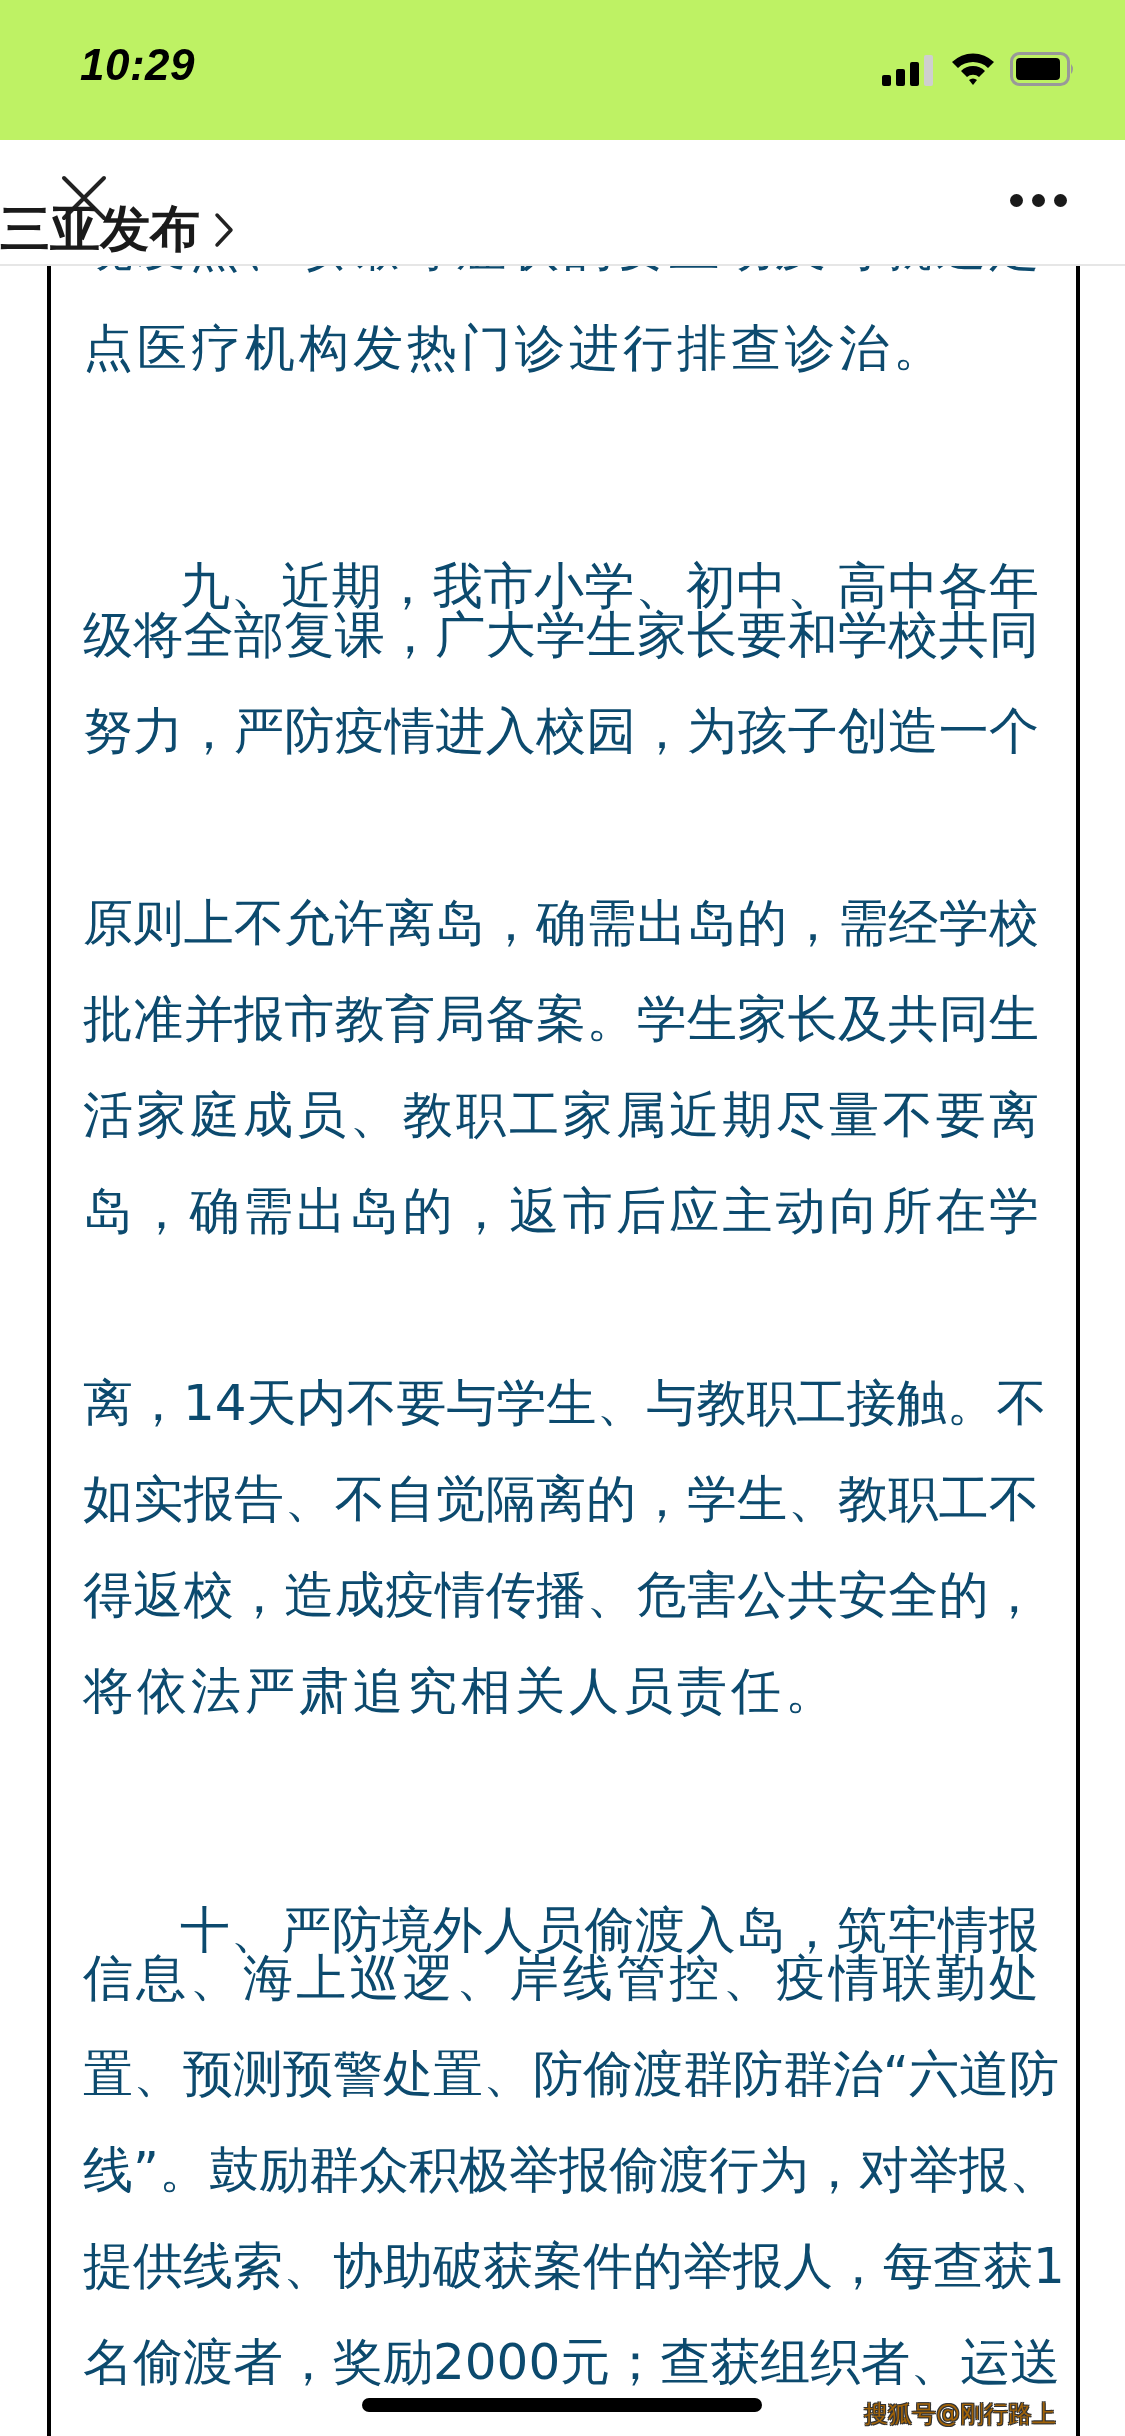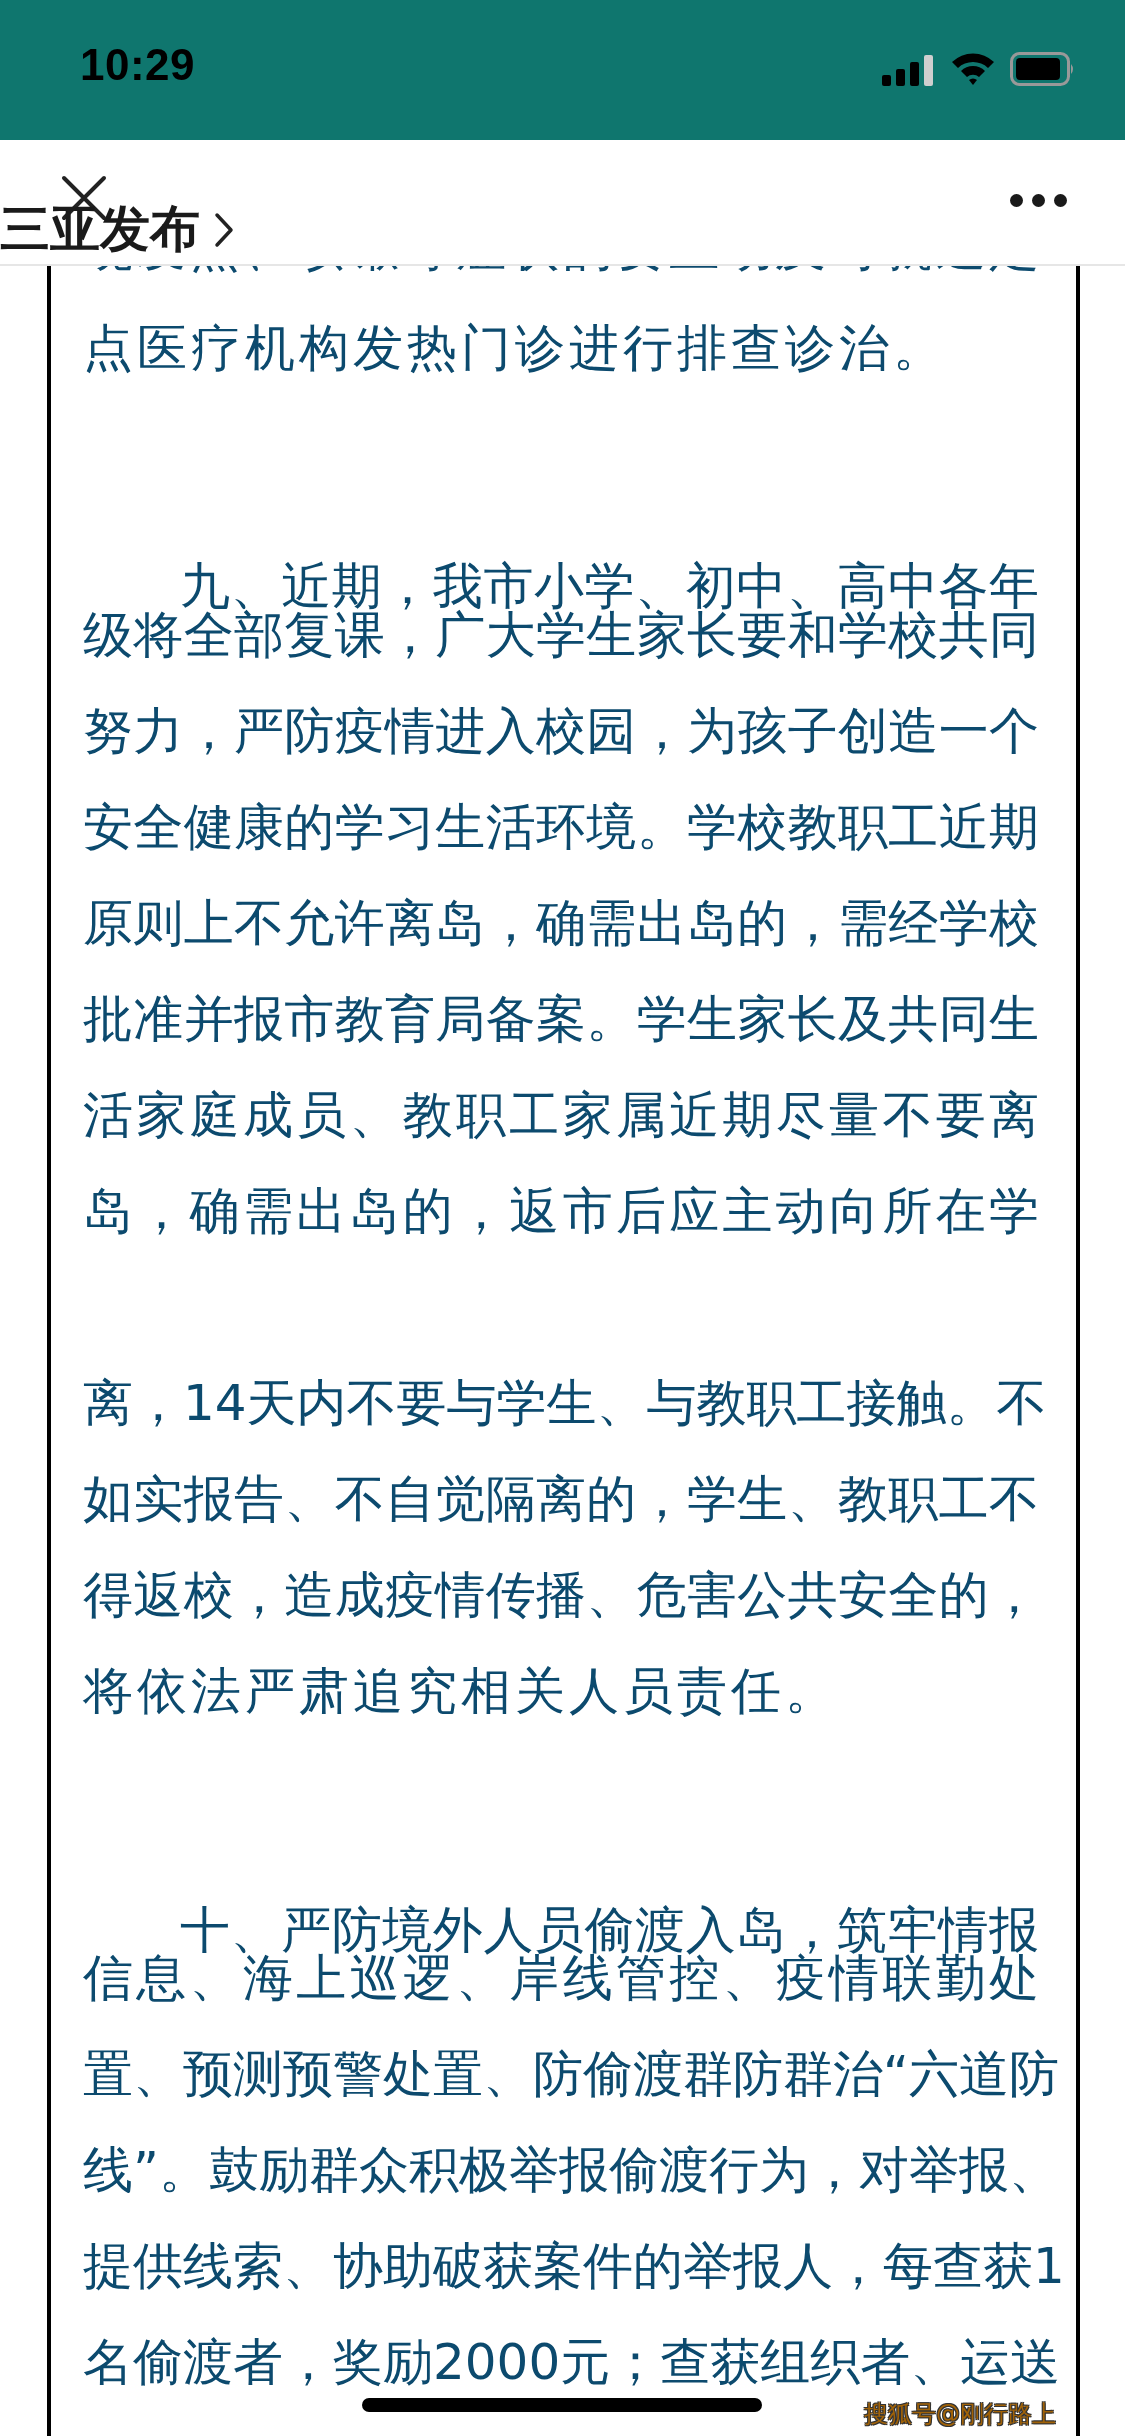--- a/index.html
+++ b/index.html
@@ -2,21 +2,21 @@
 <html><head>
 <meta charset="utf-8">
 <style>
   html, body { margin:0; padding:0; }
   body {
     width:1125px; height:2436px; overflow:hidden; position:relative;
     background:#ffffff;
     font-family:"DejaVu Sans","Liberation Sans",sans-serif;
   }
   
-  .status-bar { position:absolute; left:0; top:0; width:1125px; height:140px; background:#0f766e; z-index:5; }
+  .status-bar { position:absolute; left:0; top:0; width:1125px; height:140px; background:#bef264; z-index:5;font-style:italic; }
   .time { position:absolute; left:80px; top:40px; font-size:44px; font-weight:600; color:#000; font-family:"Liberation Sans",sans-serif; letter-spacing:0.5px; }
   .signal { position:absolute; left:882px; top:53px; width:52px; height:33px; }
   .signal span { position:absolute; bottom:0; width:9px; border-radius:2px; background:#000; }
   .wifi { position:absolute; left:950px; top:50px; width:46px; height:36px; }
   .battery { position:absolute; left:1010px; top:52px; width:66px; height:34px; }
   
   .nav { position:absolute; left:0; top:140px; width:1125px; height:124px; background:#fff; border-bottom:2px solid #e6e6e6; z-index:5; }
   .close-btn { position:absolute; left:58px; top:32px; width:52px; height:52px; cursor:pointer; }
   .title-wrap { position:absolute; left:0; right:18px; top:28px; text-align:left; cursor:pointer;margin-top:28px; }
   .title { font-size:50px; font-weight:bold; color:#1a1a1a; vertical-align:middle; }
@@ -41,21 +41,20 @@
 <div class="content">
   <div class="frame"></div>
 
   <div class="line partial">现发热、咳嗽等症状的要主动及时就近定</div>
 
   <div class="line short" style="top:318px">点医疗机构发热门诊进行排查诊治。</div>
 
   <div class="line indent" style="top:508px">九、近期，我市小学、初中、高中各年</div>
   <div class="line" style="top:605px">级将全部复课，广大学生家长要和学校共同</div>
   <div class="line" style="top:701px">努力，严防疫情进入校园，为孩子创造一个</div>
-  <div class="line" style="top:797px">安全健康的学习生活环境。学校教职工近期</div>
   <div class="line" style="top:893px">原则上不允许离岛，确需出岛的，需经学校</div>
   <div class="line" style="top:989px">批准并报市教育局备案。学生家长及共同生</div>
   <div class="line" style="top:1085px">活家庭成员、教职工家属近期尽量不要离</div>
   <div class="line" style="top:1181px">岛，确需出岛的，返市后应主动向所在学</div>
   <div class="line" style="top:1373px">离，14天内不要与学生、与教职工接触。不</div>
   <div class="line" style="top:1469px">如实报告、不自觉隔离的，学生、教职工不</div>
   <div class="line" style="top:1565px">得返校，造成疫情传播、危害公共安全的，</div>
   <div class="line short" style="top:1661px">将依法严肃追究相关人员责任。</div>
 
   <div class="line indent" style="top:1852px">十、严防境外人员偷渡入岛，筑牢情报</div>

